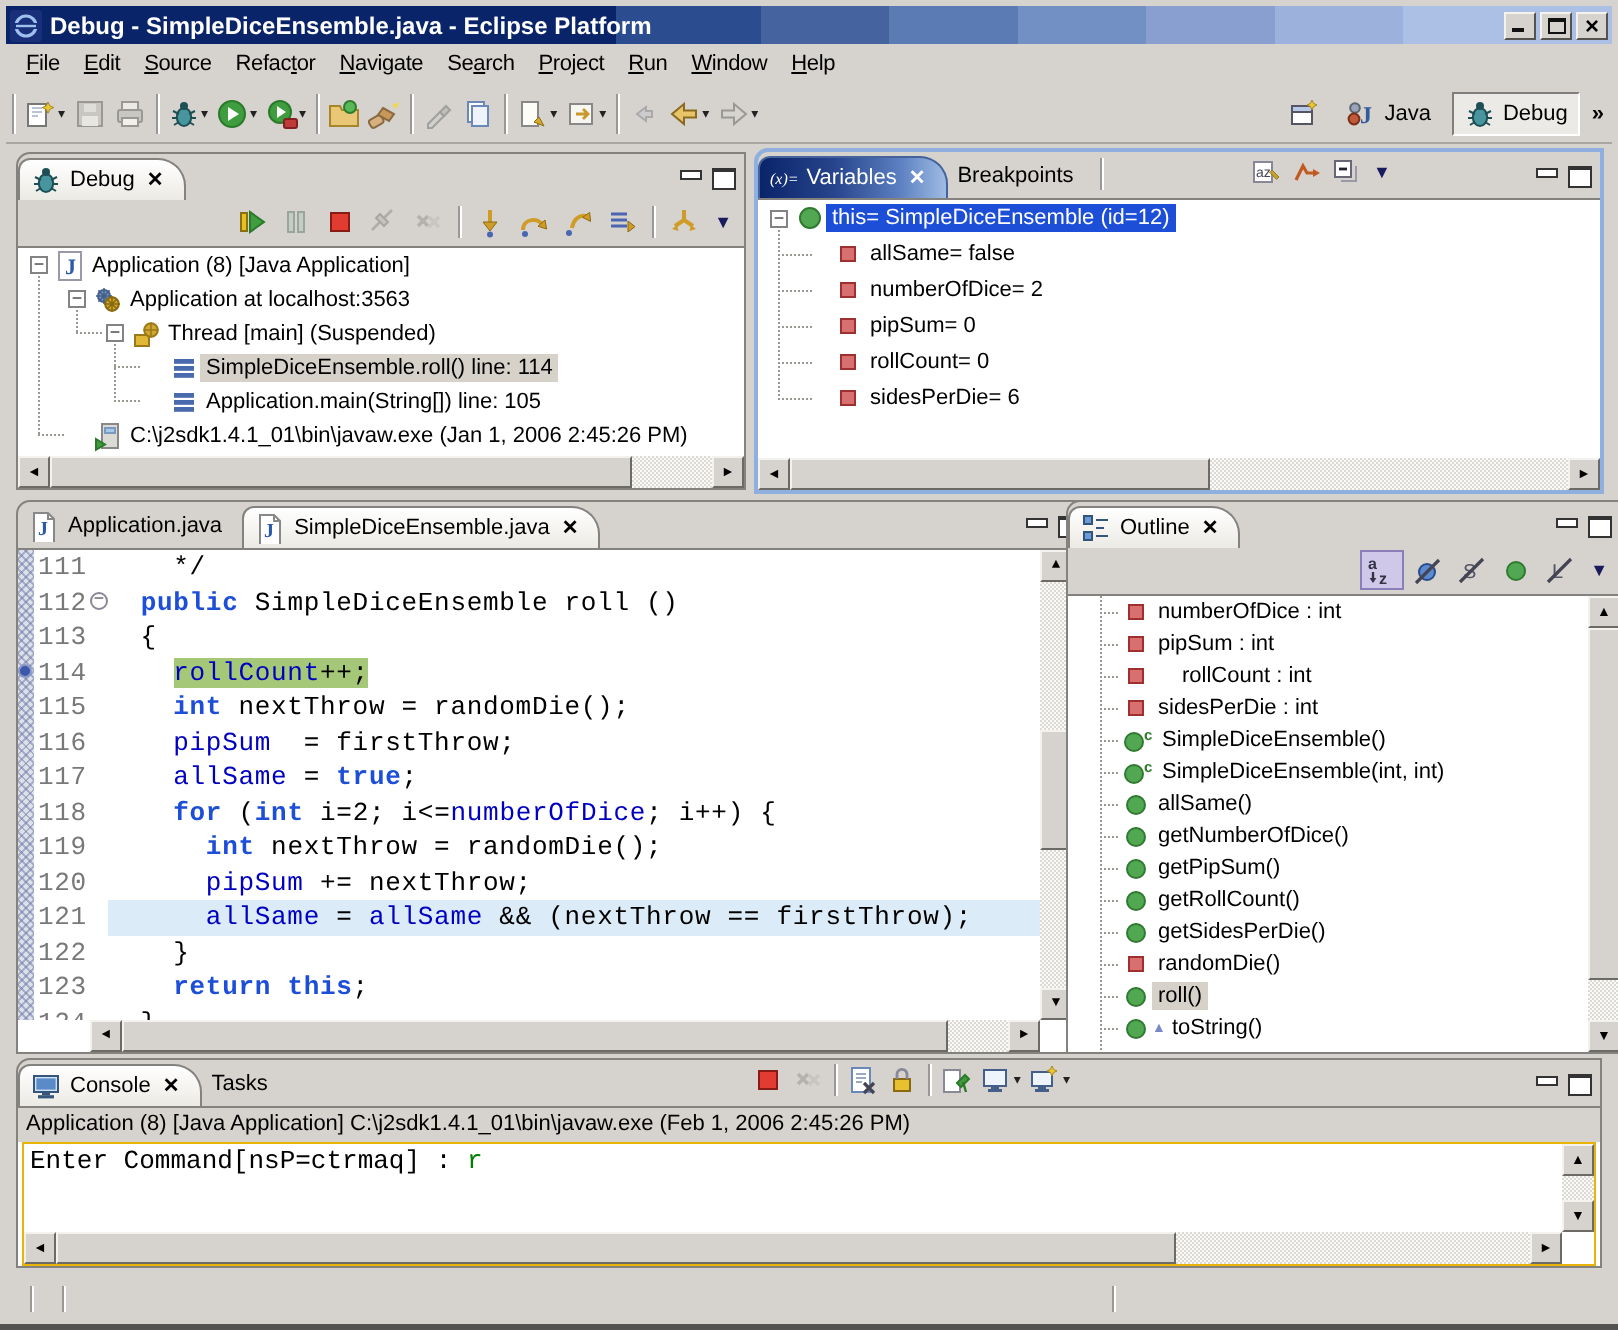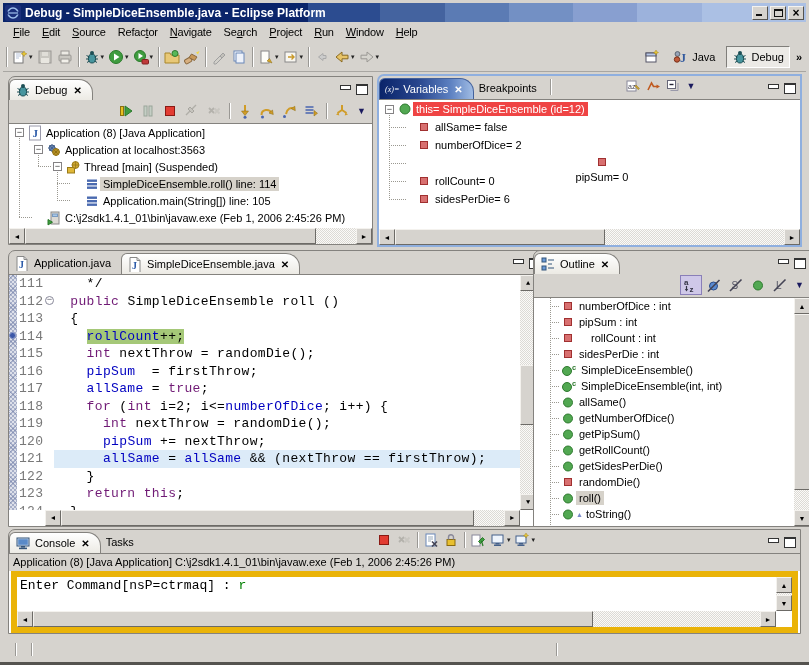--- a/index.html
+++ b/index.html
@@ -44,54 +44,54 @@
 .vmax { width:12px; height:11px; border:1px solid #333; border-top:2px solid #333; background:#fff; }
 .ptool { height:24px; display:flex; align-items:center; justify-content:flex-end; gap:2px; padding-right:4px; background:#d6d3ce; }
 .ptool .tbtn { height:20px; }
 .tbtn.pressed { background:#cfc8e8; border:1px solid #8a7fb8; }
 .pbody { position:absolute; left:0; right:0; bottom:0; background:#fff; border-top:1px solid #84827e; overflow:hidden; }
 
 .treewrap { position:relative; }
 .trow { height:17px; display:flex; align-items:center; white-space:nowrap; position:relative; }
 .trow .exp { width:9px; height:9px; border:1px solid #848284; background:#fff; font-size:9px; line-height:7px; text-align:center; margin-right:3px; flex:none; color:#333; z-index:1; }
 .trow .tlabel { padding:1px 3px; }
-.selblue { background:#ef4444; color:#fff; }
+.selblue { background:#1d4ed8; color:#fff; }
 .selgray { background:#d6d2ca; }
 .dotv { position:absolute; width:1px; background-image:repeating-linear-gradient(to bottom,#9a9890 0 1px,transparent 1px 2px); }
 .doth { position:absolute; height:1px; background-image:repeating-linear-gradient(to right,#9a9890 0 1px,transparent 1px 2px); }
 
 .sbtrack { background-color:#fbfaf8; background-image:linear-gradient(45deg,#dcdad5 25%,transparent 25% 75%,#dcdad5 75%),linear-gradient(45deg,#dcdad5 25%,transparent 25% 75%,#dcdad5 75%); background-size:2px 2px; background-position:0 0,1px 1px; }
 .hscroll { position:absolute; bottom:0; left:0; right:0; height:16px; display:flex; }
 .vscroll { position:absolute; top:0; bottom:0; right:0; width:16px; display:flex; flex-direction:column; }
 .sbtn { width:16px; height:16px; flex:none; background:#d6d3ce; border:1px solid; border-color:#f4f2ee #6c6a66 #6c6a66 #f4f2ee; font-size:7px; display:flex; align-items:center; justify-content:center; color:#000; }
 .sthumb { background:#d6d3ce; border:1px solid; border-color:#f4f2ee #6c6a66 #6c6a66 #f4f2ee; }
 
 #editor-body { font-family:"Liberation Mono",monospace; font-size:13px; }
 .cl { height:17.5px; line-height:17.5px; display:flex; white-space:pre; }
 .cn { width:28px; flex:none; color:#787878; padding-left:2px; letter-spacing:0.3px; }
 .cf { width:9px; flex:none; position:relative; }
 .foldm { position:absolute; left:0; top:3px; width:9px; height:9px; border:1px solid #889; border-radius:50%; background:#fff; font-size:9px; line-height:7px; text-align:center; color:#556; }
 .ct { flex:1; letter-spacing:0.35px; }
-.kw { color:#701a75; font-weight:normal; }
+.kw { color:#1d4ed8; font-weight:bold; }
 .field { color:#0000c0; }
 .plain { color:#000; }
 .hlc { background:#a5c878; }
 .hll .ct { background:#dcebf8; }
 #ed-ruler { position:absolute; left:0; top:0; bottom:16px; width:8px;
   background-color:#dde0ea;
   background-image:repeating-linear-gradient(45deg,rgba(100,115,160,.45) 0 1px,transparent 1px 3px),repeating-linear-gradient(-45deg,rgba(100,115,160,.45) 0 1px,transparent 1px 3px); }
 #ed-bp { position:absolute; left:0px; width:7px; height:7px; border-radius:50%; background:#3c58a8; border:1px solid #8898c8; }
 #ed-lines { position:absolute; left:8px; top:0; right:25px; bottom:16px; overflow:hidden; background:#fff; }
 #ed-vscroll { position:absolute; top:0; bottom:16px; right:9px; width:16px; }
 #ed-over { position:absolute; top:0; bottom:16px; right:0; width:9px; background:#d6d3ce; border-left:1px solid #b8b6b2; }
 #ed-hscroll { position:absolute; left:36px; right:25px; bottom:0; height:16px; display:flex; }
 .ovm { position:absolute; left:1px; width:6px; height:3px; }
 
 #console-status { height:17px; line-height:17px; padding-left:4px; background:#d6d3ce; white-space:nowrap; }
-#console-textwrap { position:absolute; left:2px; right:2px; top:17px; bottom:0px; border:6px solid #eab308; background:#fff; }
+#console-textwrap { position:absolute; left:2px; right:2px; top:17px; bottom:0px; border:1px solid #eab308; background:#fff; }
 #console-text { font-family:"Liberation Mono",monospace; font-size:13px; padding:1px 3px; }
 .stdout { color:#000; }
 .stdin { color:#007f00; }
 
 #statusbar { left:3px; top:638px; width:803px; height:24px; }
 .stick { position:absolute; top:5px; width:1px; height:13px; background:#9a9894; box-shadow:1px 0 0 #fff; }
 #winbottom { left:0; top:662px; width:809px; height:3px; background:#55534f; }
 </style>
 </head>
 <body>
@@ -486,21 +486,21 @@
         </div>
         <div class="trow" style="padding-left:25px">
           <span style="width:12px;flex:none;"></span>
           <span class="icon">
             <svg width="16" height="16" viewBox="0 0 16 16" xmlns="http://www.w3.org/2000/svg">
               <rect x="5" y="2" width="8" height="12" fill="#dcdad4" stroke="#888"></rect>
               <rect x="6.5" y="4" width="5" height="2.5" fill="#a8c8e8" stroke="#7a9ac0"></rect>
               <path d="M2 9.5l4.5 2.7L2 14.9z" fill="#3f9c3f" stroke="#2a7a2a"></path>
             </svg>
           </span>
-          <span class="tlabel">C:\j2sdk1.4.1_01\bin\javaw.exe (Feb 1, 2006 2:45:26 PM)</span>
+          <span class="tlabel">C:\j2sdk1.4.1_01\bin\javaw.exe (Jan 1, 2006 2:45:26 PM)</span>
         </div>
         <span class="dotv" style="left:10px;top:14px;height:79px;"></span>
         <span class="doth" style="left:10px;top:93px;width:14px;"></span>
         <span class="dotv" style="left:29px;top:31px;height:11px;"></span>
         <span class="doth" style="left:29px;top:42px;width:14px;"></span>
         <span class="dotv" style="left:48px;top:48px;height:28px;"></span>
         <span class="doth" style="left:48px;top:59px;width:14px;"></span>
         <span class="doth" style="left:48px;top:76px;width:14px;"></span>
       </div>
     <div class="hscroll sbtrack">
@@ -584,21 +584,21 @@
         </div>
         <div class="trow" style="padding-left:25px;height:18px;">
           <span style="width:12px;flex:none;"></span>
           <span class="icon">
             <svg width="16" height="16" viewBox="0 0 16 16" xmlns="http://www.w3.org/2000/svg">
               <rect x="4.5" y="4.5" width="7" height="7" fill="#d87070" stroke="#a03030"></rect>
             </svg>
           </span>
           <span class="tlabel">numberOfDice= 2</span>
         </div>
-        <div class="trow" style="padding-left:25px;height:18px;flex-direction:column;">
+        <div class="trow" style="padding-left:25px;height:18px;">
           <span style="width:12px;flex:none;"></span>
           <span class="icon">
             <svg width="16" height="16" viewBox="0 0 16 16" xmlns="http://www.w3.org/2000/svg">
               <rect x="4.5" y="4.5" width="7" height="7" fill="#d87070" stroke="#a03030"></rect>
             </svg>
           </span>
           <span class="tlabel">pipSum= 0</span>
         </div>
         <div class="trow" style="padding-left:25px;height:18px;">
           <span style="width:12px;flex:none;"></span>

